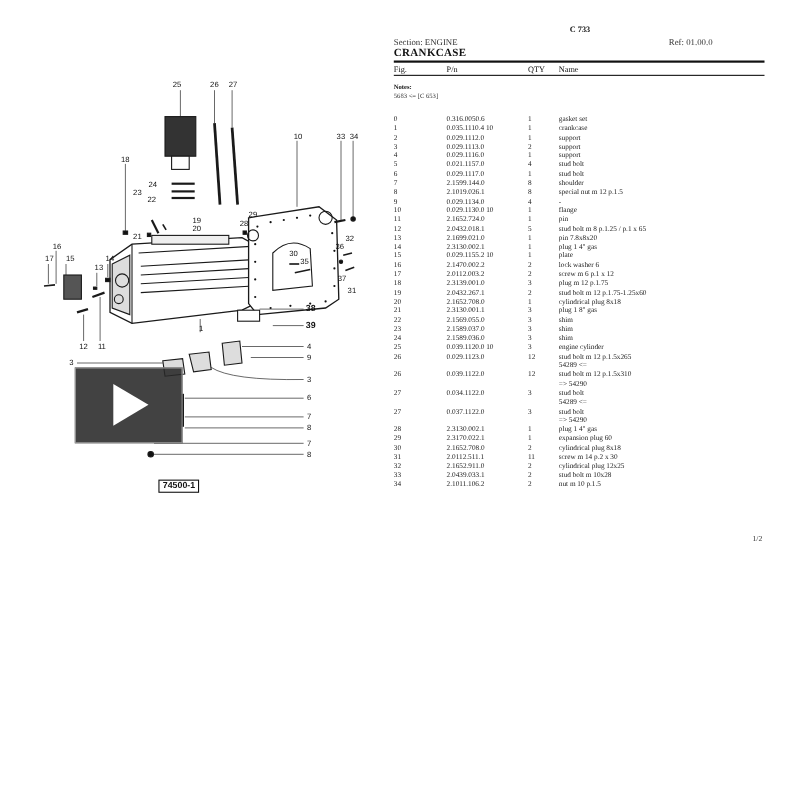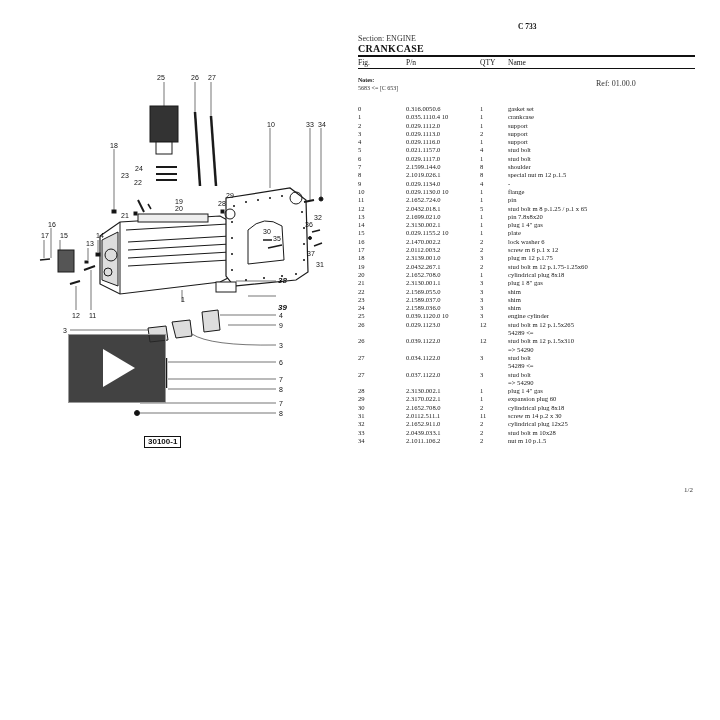--- a/index.html
+++ b/index.html
@@ -4,37 +4,37 @@
 <style>
   html, body { margin: 0; padding: 0; background: #ffffff; }
   body { width: 720px; height: 720px; position: relative; overflow: hidden;
          font-family: "Liberation Serif", "DejaVu Serif", serif; color: #111; }
 
   
   .diagram { position: absolute; left: 20px; top: 50px; width: 320px; height: 400px; }
   .diagram svg { position: absolute; left: 0; top: 0; }
   .callout { position: absolute; font-family: "Liberation Sans", "DejaVu Sans", sans-serif;
              font-size: 7px; color: #111; line-height: 1; white-space: nowrap; }
-  .callout.big { font-size: 8px; font-weight: bold; font-style: italic; }
+  .callout.big { font-size: 8px; font-weight: bold; }
   .drawing-no { position: absolute; left: 144px; top: 436px; border: 1.5px solid #111;
                 font-family: "Liberation Sans", "DejaVu Sans", sans-serif; font-size: 8px;
                 font-weight: bold; padding: 0 3px; line-height: 10px; background: #fff; }
 
   
   .video-overlay { position: absolute; left: 68px; top: 334px; width: 96px; height: 67px;
                    background: rgba(40,40,40,0.88); border: 1px solid #999; cursor: pointer; }
   .play-icon { position: absolute; left: 34px; top: 14px; width: 0; height: 0;
                border-top: 19px solid transparent; border-bottom: 19px solid transparent;
                border-left: 32px solid #ffffff; }
 
   
   .sheet { position: absolute; left: 358px; top: 18px; width: 340px; font-size: 7px; }
   .doc-code { position: absolute; left: 160px; top: 4px; font-weight: bold; font-size: 7.5px; }
   .section { position: absolute; left: 0; top: 16px; font-size: 8px; color: #333; }
-  .ref { position: absolute; left: 238px; top: 16px; font-size: 8px; color: #333; margin-top: 45px; }
+  .ref { position: absolute; left: 250px; top: 16px; font-size: 8px; color: #333; }
   .title { position: absolute; left: 0; top: 25px; font-size: 10px; font-weight: bold; letter-spacing: 0.3px; }
   .rule-top { position: absolute; left: 0; top: 37px; width: 337px; height: 2px; background: #111; }
   .col-head { position: absolute; top: 40px; font-size: 7.5px; font-weight: normal; }
   .rule-bottom { position: absolute; left: 0; top: 50px; width: 337px; height: 1px; background: #111; }
   .notes-label { position: absolute; left: 0; top: 59px; font-size: 6px; font-weight: bold; }
   .notes-value { position: absolute; left: 0; top: 67px; font-size: 6px; color: #333; }
 
   .rows { position: absolute; left: 0; top: 87px; width: 340px; }
   .row { position: relative; height: 8.3px; font-size: 6.6px; color: #222; line-height: 8.3px; }
   .row span { position: absolute; white-space: nowrap; }
@@ -182,34 +182,34 @@
       <div class="callout" style="left: 296px; top: 211px;">31</div>
       <div class="callout" style="left: 28px; top: 171px;">16</div>
       <div class="callout" style="left: 21px; top: 182px;">17</div>
       <div class="callout" style="left: 40px; top: 182px;">15</div>
       <div class="callout" style="left: 76px; top: 182px;">14</div>
       <div class="callout" style="left: 66px; top: 190px;">13</div>
       <div class="callout" style="left: 52px; top: 262px;">12</div>
       <div class="callout" style="left: 69px; top: 262px;">11</div>
       <div class="callout" style="left: 161px; top: 246px;">1</div>
       <div class="callout big" style="left: 258px; top: 227px;">38</div>
-      <div class="callout big" style="left: 258px; top: 242px; margin-top: 12px;">39</div>
+      <div class="callout big" style="left: 258px; top: 242px;">39</div>
       <div class="callout" style="left: 259px; top: 262px;">4</div>
       <div class="callout" style="left: 259px; top: 272px;">9</div>
       <div class="callout" style="left: 43px; top: 277px;">3</div>
       <div class="callout" style="left: 259px; top: 292px;">3</div>
       <div class="callout" style="left: 259px; top: 309px;">6</div>
       <div class="callout" style="left: 259px; top: 326px;">7</div>
       <div class="callout" style="left: 259px; top: 336px;">8</div>
       <div class="callout" style="left: 259px; top: 350px;">7</div>
       <div class="callout" style="left: 259px; top: 360px;">8</div>
     </div>
 </div>
 
-<div class="drawing-no">30100-1</div>
+<div class="drawing-no">74500-1</div>
 
 <div class="video-overlay">
   <div class="play-icon"></div>
 </div>
 
 <div class="sheet">
   <div class="doc-code">C 733</div>
   <div class="section">Section: ENGINE</div>
   <div class="ref">Ref: 01.00.0</div>
   <div class="title">CRANKCASE</div>

